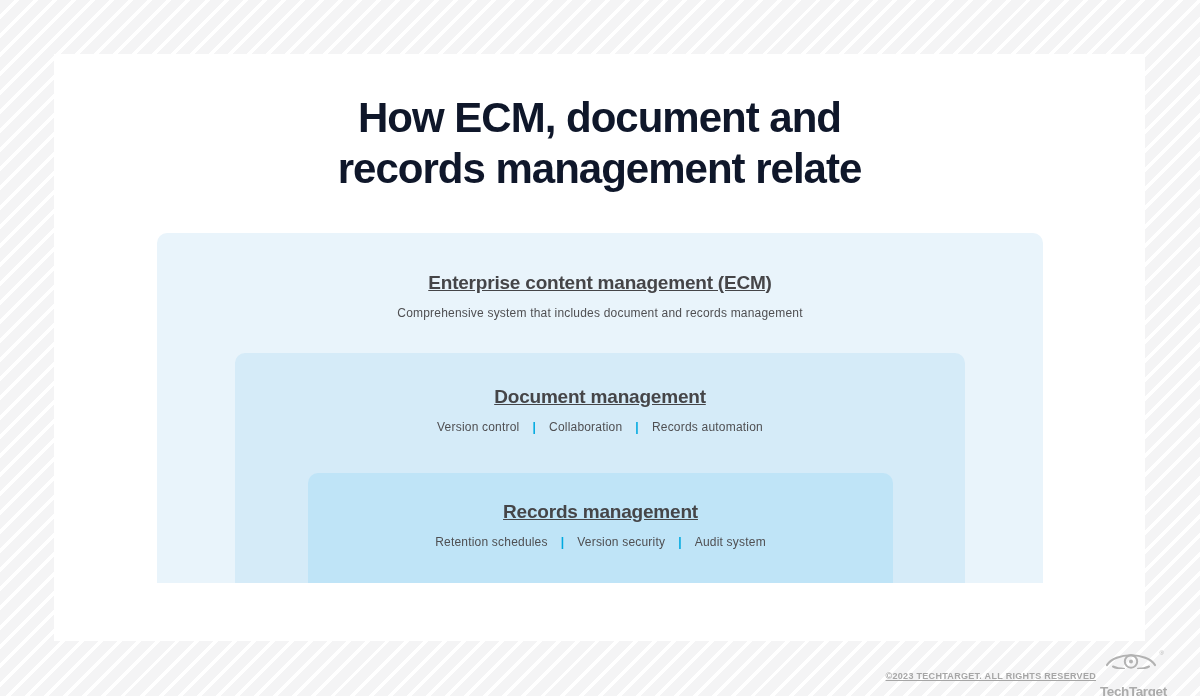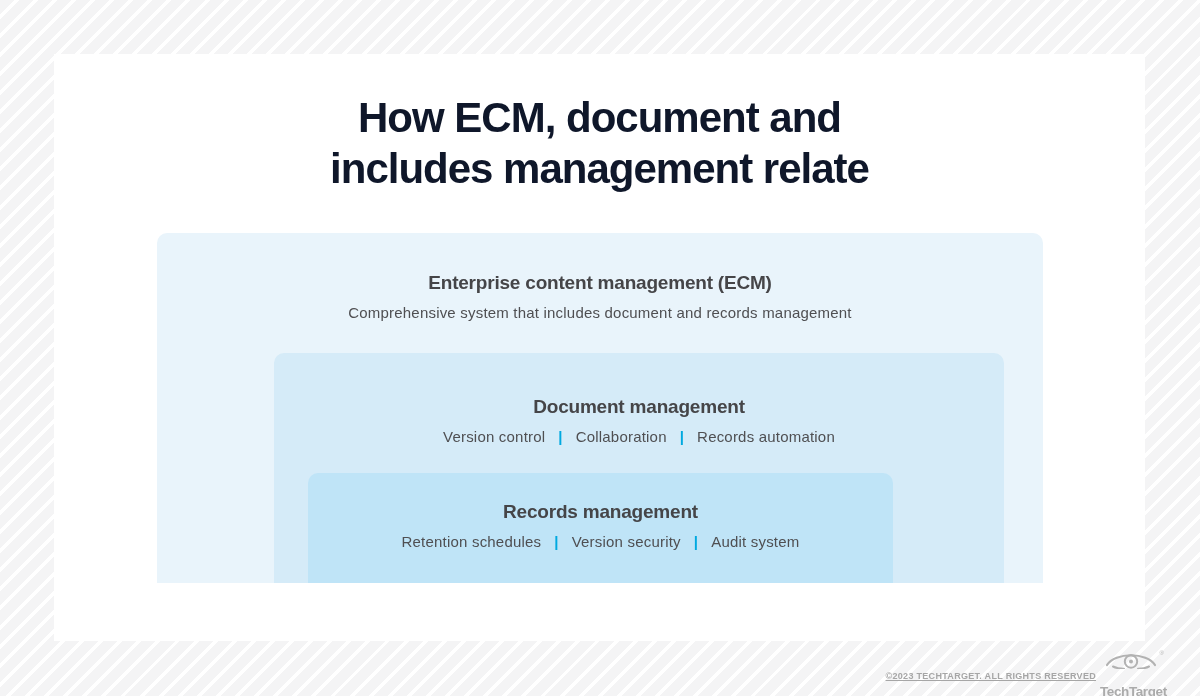--- a/index.html
+++ b/index.html
@@ -44,33 +44,34 @@
     color: #0f172a;
   }
 
   .level {
     position: absolute;
     border-radius: 10px 10px 0 0;
     text-align: center;
     box-sizing: border-box;
   }
   .level-ecm  { left: 103px; top: 179px; width: 886px; height: 350px; padding-top: 40px; }
-  .level-doc  { left: 181px; top: 299px; width: 730px; height: 230px; padding-top: 44px; margin-left: 39px; }
+  .level-doc  { left: 181px; top: 299px; width: 730px; height: 230px; padding-top: 34px; }
   .level-rec  { left: 254px; top: 419px; width: 585px; height: 110px; padding-top: 29px; }
 
   .level-heading {
     font-weight: 700;
     font-size: 19px;
     line-height: 20px;
     letter-spacing: -0.2px;
     color: #454548;
     margin-bottom: 10px;
+    text-decoration: underline;
   }
   .level-line {
-    font-size: 15px;
+    font-size: 12px;
     line-height: 20px;
     letter-spacing: 0.2px;
     color: #4f4f52;
   }
   .sep {
     font-weight: 700;
     margin: 0 13px;
   }
 
   .copyright {
@@ -109,21 +110,21 @@
     color: #b5b5b5;
   }
 </style>
 </head>
 <body>
 
 <div class="card">
 
   <div class="title">
     <div>How ECM, document and</div>
-    <div>includes management relate</div>
+    <div>records management relate</div>
   </div>
 
   <div class="level level-ecm" style="background-color: rgb(233, 244, 251);">
     <div class="level-heading">Enterprise content management (ECM)</div>
     <div class="level-line">Comprehensive system that includes document and records management</div>
   </div>
 
   <div class="level level-doc" style="background-color: rgb(213, 235, 248);">
     <div class="level-heading">Document management</div>
     <div class="level-line">

